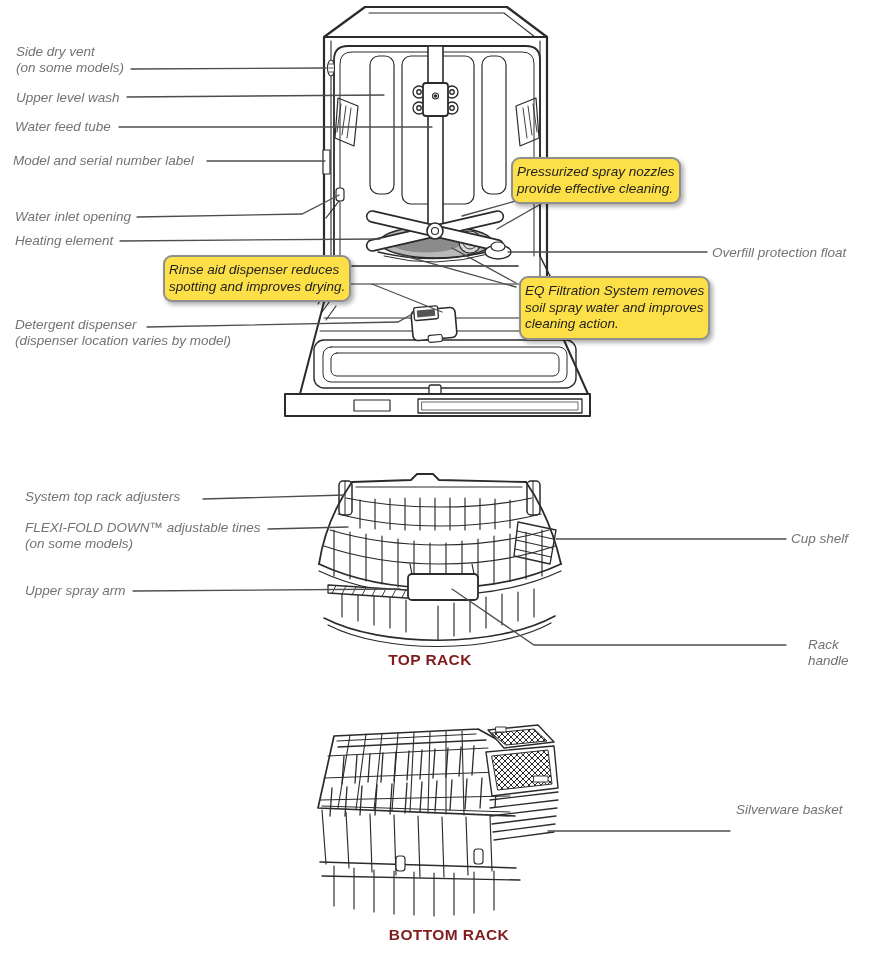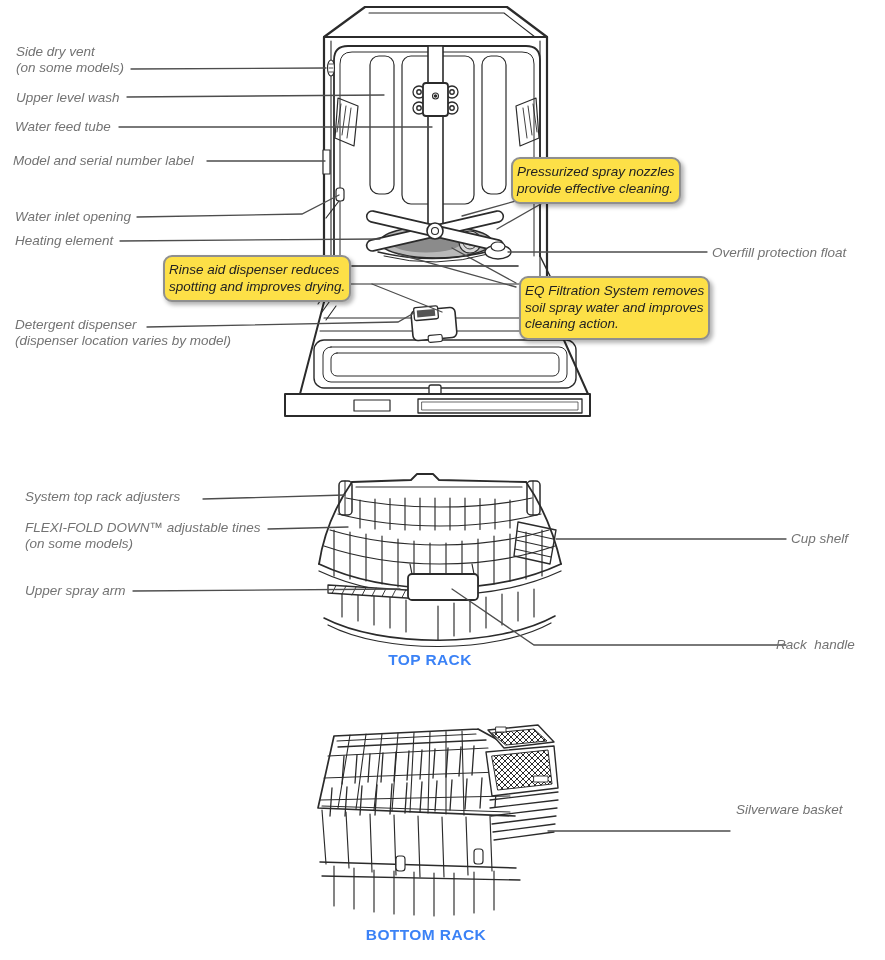--- a/index.html
+++ b/index.html
@@ -1,21 +1,21 @@
 <!DOCTYPE html>
 <html><head>
 <meta charset="utf-8">
 <style>
   html,body{margin:0;padding:0;background:#ffffff;}
   #canvas{position:relative;width:885px;height:960px;background:#fff;overflow:hidden;
           font-family:"Liberation Sans", sans-serif;}
   .lbl{position:absolute;font-style:italic;font-size:13.5px;line-height:15.5px;
        color:#737373;white-space:pre-wrap;z-index:3;}
   .ttl{position:absolute;font-weight:bold;font-size:15.5px;letter-spacing:.4px;
-       color:#3b82f6;text-align:center;width:200px;z-index:3;}
+       color:#7f1d1d;text-align:center;width:200px;z-index:3;}
   .callout{position:absolute;background:#fde047;border:2px solid #8f8f8f;border-radius:9px;
        box-shadow:2.5px 3px 4px rgba(0,0,0,.30);padding:5px 4px;z-index:3;}
   .callout .ctext{font-style:italic;font-size:13.5px;line-height:16.5px;color:#222;
        white-space:pre-line;}
   svg{position:absolute;}
   .art{stroke:#2b2b2b;fill:none;stroke-linecap:round;stroke-linejoin:round;}
   #leaders{left:0;top:0;z-index:2;pointer-events:none;}
 </style>
 </head>
 <body>
@@ -283,19 +283,19 @@
     <div class="ctext">EQ Filtration System removes
 soil spray water and improves
 cleaning action.</div>
   </div>
 
   <div class="lbl" style="left:25px;top:489px;">System top rack adjusters</div>
   <div class="lbl" style="left:25px;top:520px;">FLEXI-FOLD DOWN™ adjustable tines
 (on some models)</div>
   <div class="lbl" style="left:25px;top:583px;">Upper spray arm</div>
   <div class="lbl" style="left:791px;top:531px;">Cup shelf</div>
-  <div class="lbl" style="left:776px;top:637px;">Rack  handle</div>
+  <div class="lbl" style="left:808px;top:637px;">Rack  handle</div>
   <div class="ttl" style="left:330px;top:651px;">TOP RACK</div>
 
   <div class="lbl" style="left:736px;top:802px;">Silverware basket</div>
-  <div class="ttl" style="left:326px;top:926px;">BOTTOM RACK</div>
+  <div class="ttl" style="left:349px;top:926px;">BOTTOM RACK</div>
 
 </div>
 
 </body></html>

